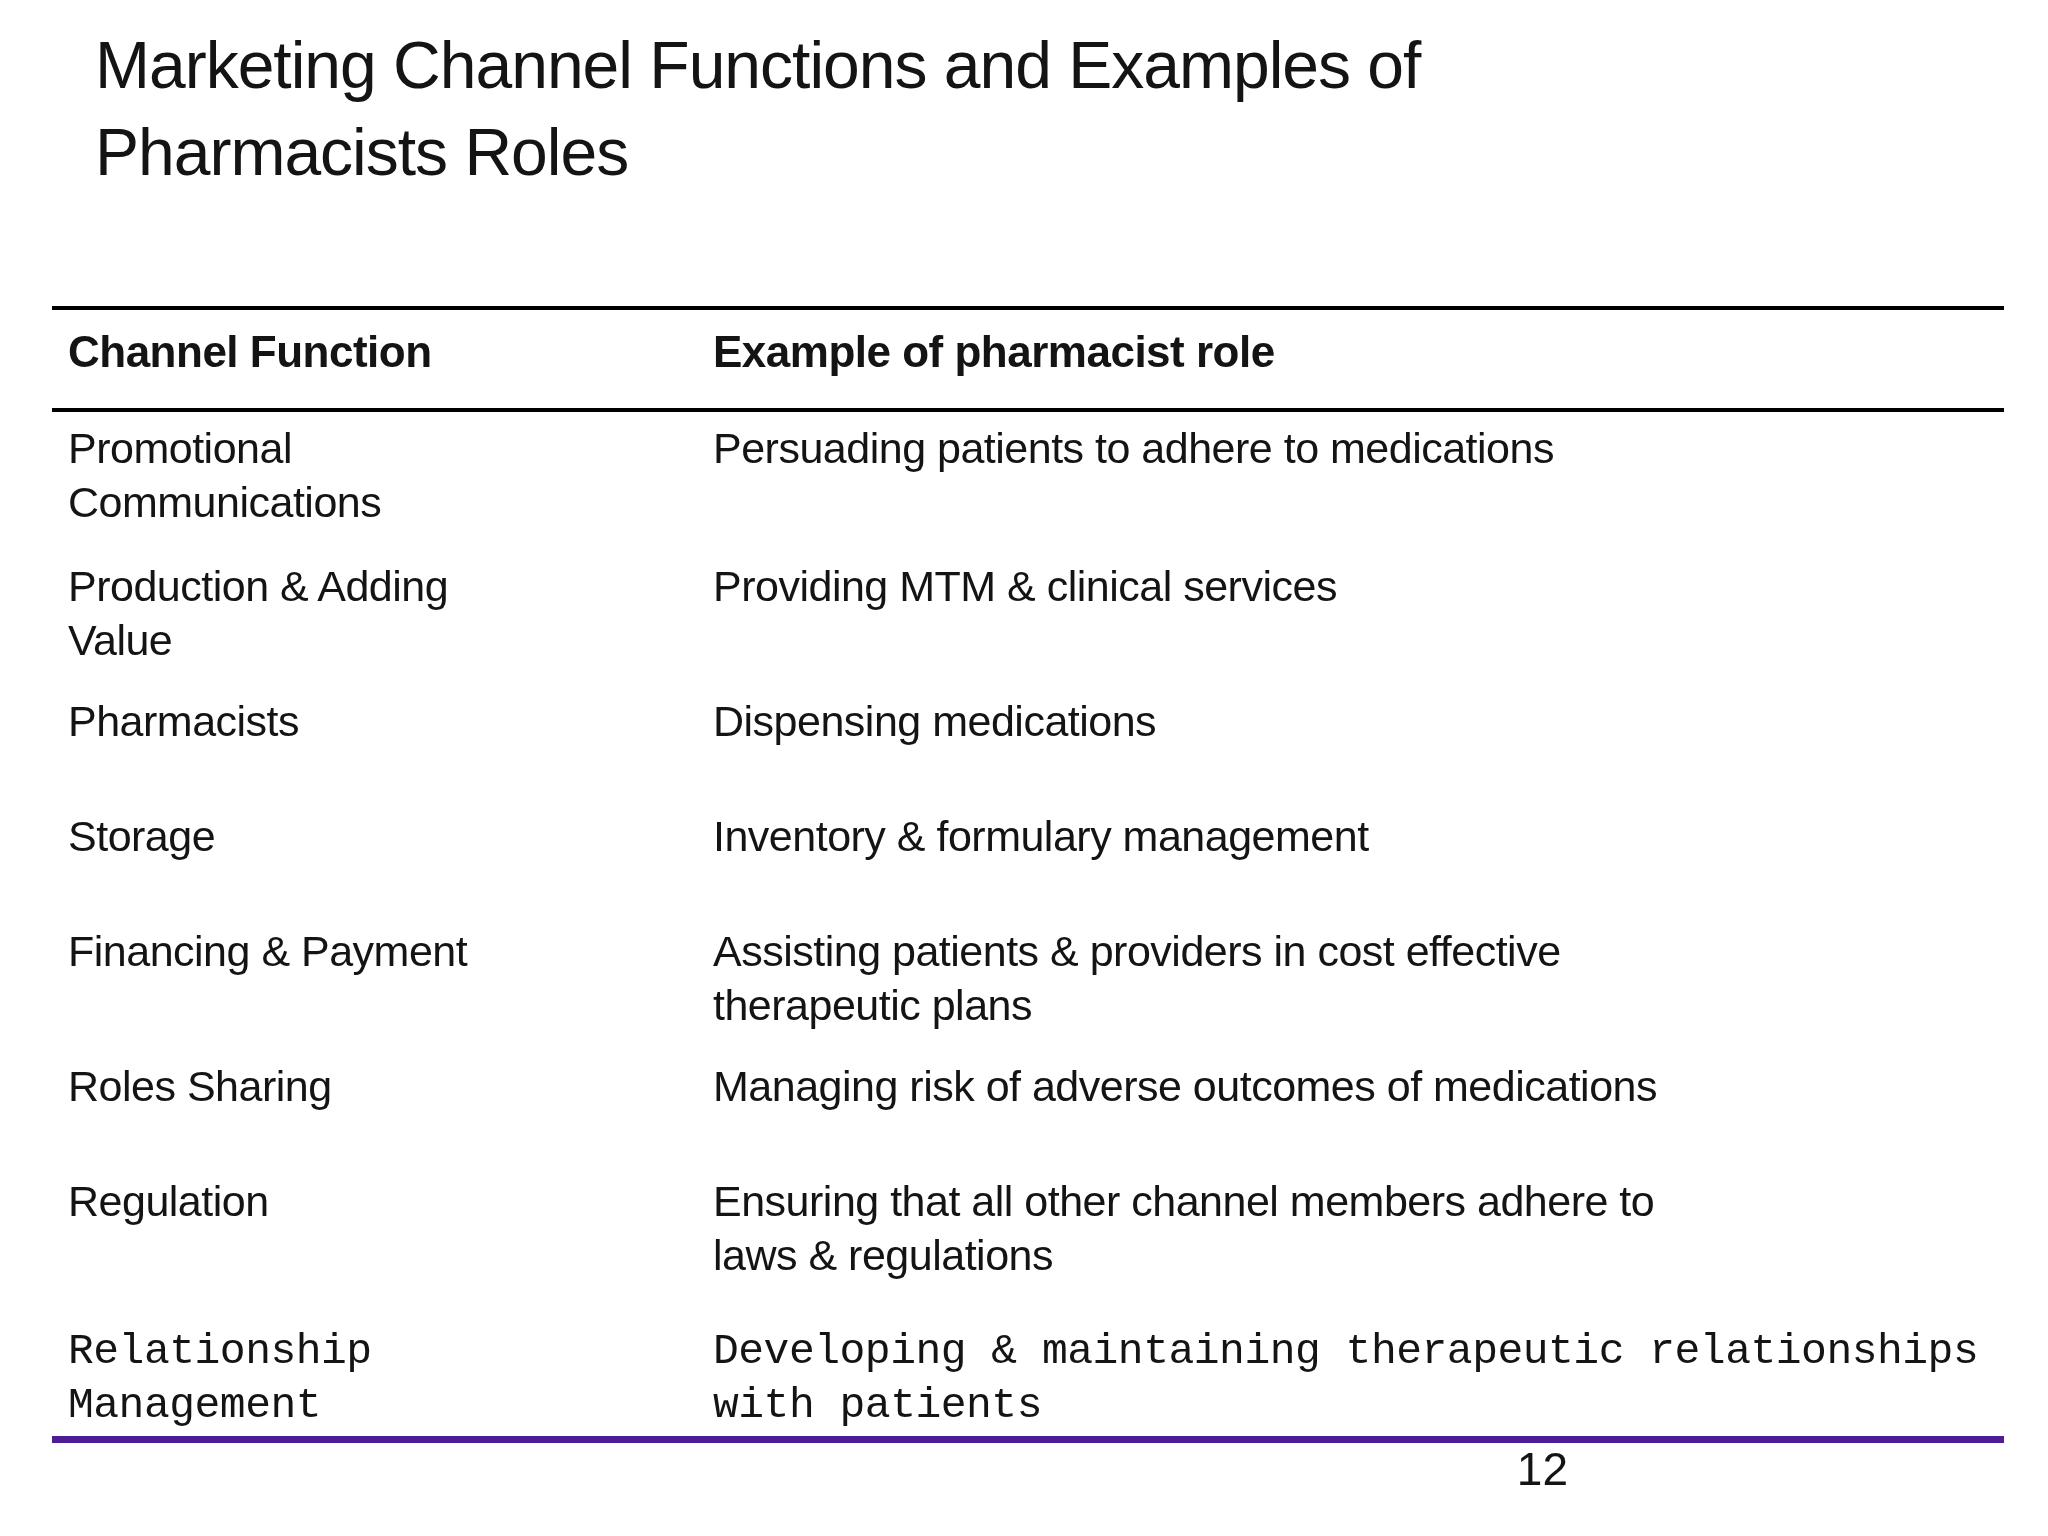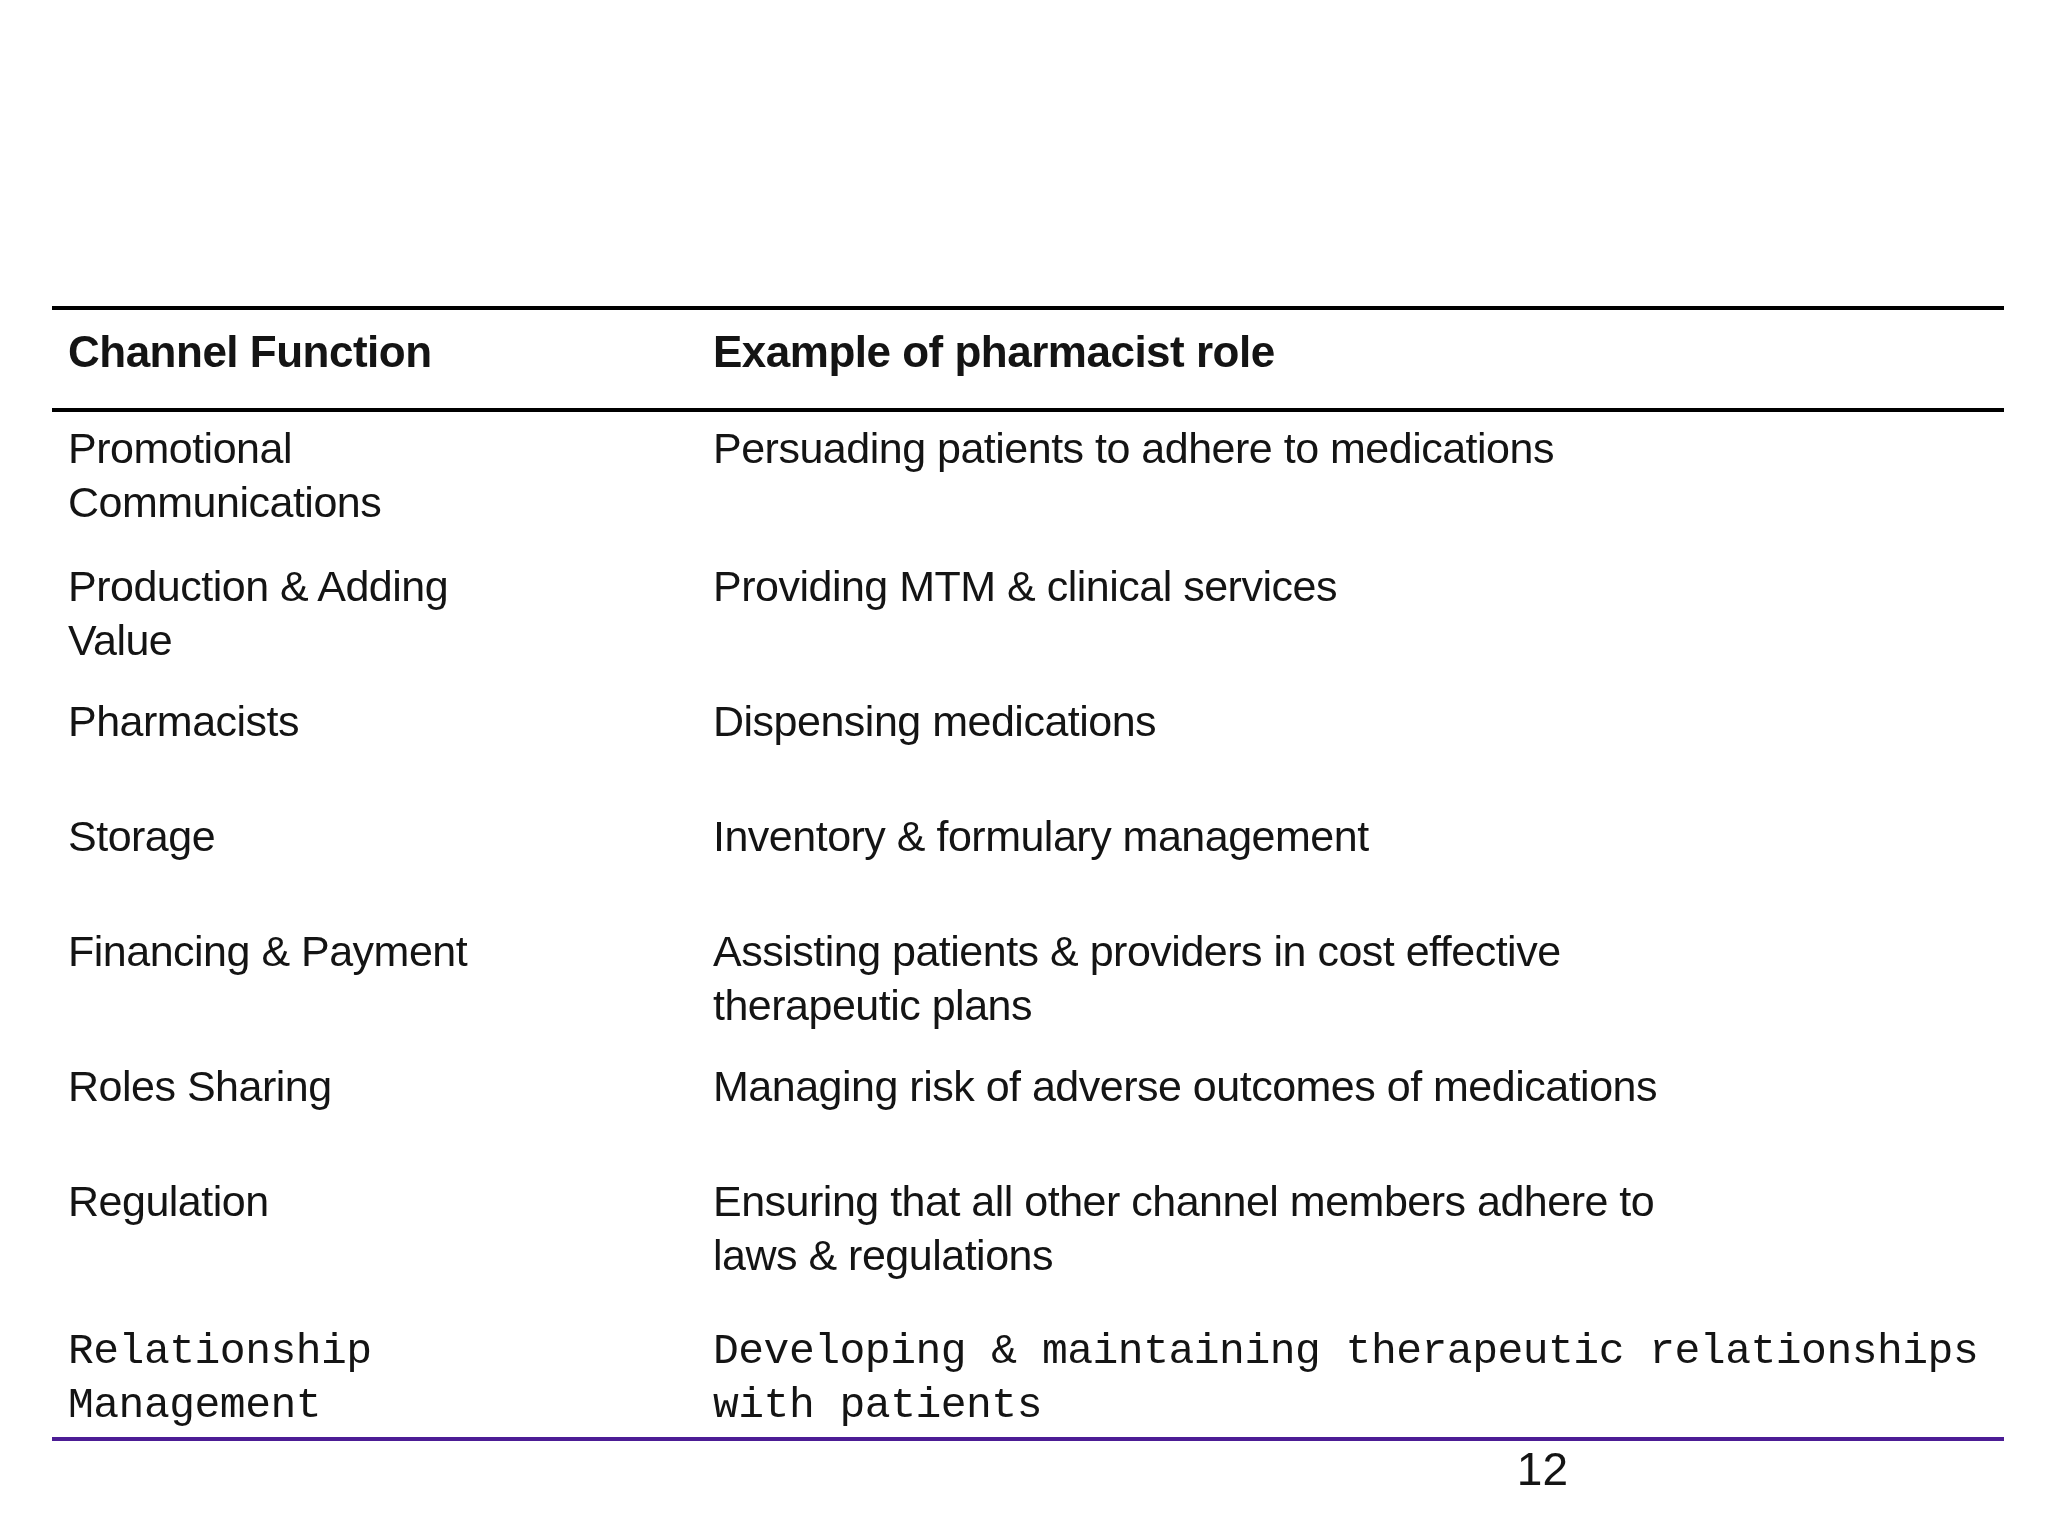--- a/index.html
+++ b/index.html
@@ -29,21 +29,21 @@
     white-space: pre-line;
   }
   table.func-table {
     position: absolute;
     left: 52px;
     top: 306px;
     width: 1952px;
     border-collapse: collapse;
     table-layout: fixed;
     border-top: 4px solid #000000;
-    border-bottom: 4px solid #4c1d95;
+    border-bottom: 7px solid #4c1d95;
   }
   table.func-table col.c1 { width: 645px; }
   table.func-table th,
   table.func-table td {
     vertical-align: top;
     text-align: left;
     font-size: 43px;
     line-height: 1.25;
     letter-spacing: -0.5px;
     padding: 10px 24px 0 16px;
@@ -73,20 +73,22 @@
     text-align: right;
     font-size: 46px;
     color: #141414;
   }
 </style>
 </head>
 <body>
 
 <div class="slide">
 
+  <h1 class="slide-title">Marketing Channel Functions and Examples of
+Pharmacists Roles</h1>
 
   <table class="func-table">
     <colgroup>
       <col class="c1">
       <col class="c2">
     </colgroup>
     <thead>
       <tr>
         <th>Channel Function</th>
         <th>Example of pharmacist role</th>

